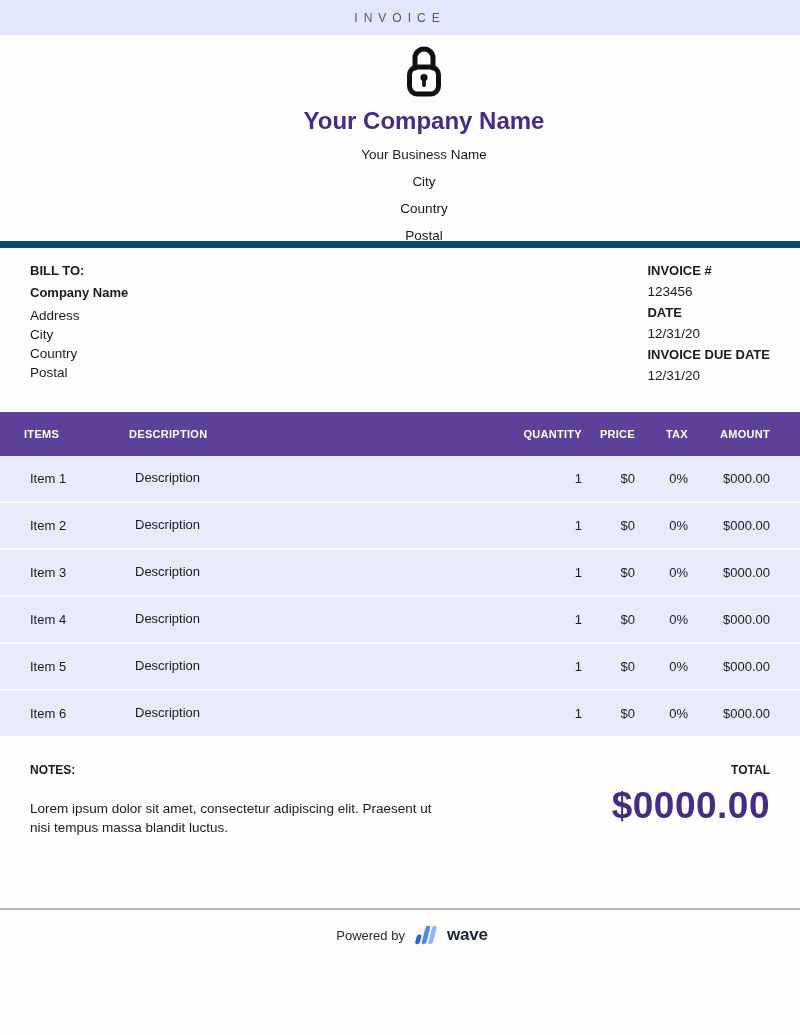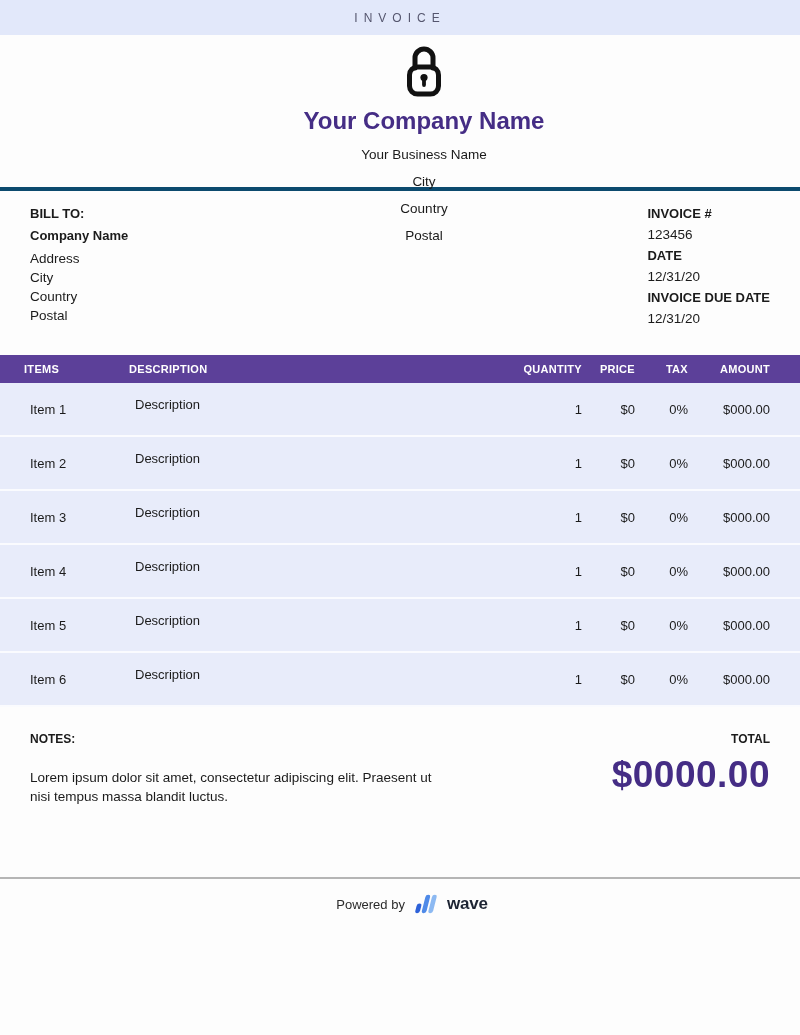--- a/index.html
+++ b/index.html
@@ -16,22 +16,22 @@
     height:35px; background:#e2e8fa;
     display:flex; align-items:center; justify-content:center;
   }
   .banner-title {
     font-size:12px; letter-spacing:6px; color:#55566e; font-weight:400;
   }
 
   
   .company {
     text-align:center; background:#fdfdfd;
-    padding-top:9px; height:156px;
-    border-bottom:4px solid #0c4a6e;
+    padding-top:9px; height:213px;
+    border-bottom:7px solid #0c4a6e;
     padding-left:48px;
   }
   .company-logo { display:inline-block; line-height:0; }
   .company-name {
     margin-top:5px; font-size:24px; font-weight:bold; color:#452d85;
   }
   .company-line { font-size:13.5px; color:#1a1a1a; margin-top:12px; }
   .company-line:first-of-type { margin-top:9px; }
 
   
@@ -48,26 +48,26 @@
   .meta-label.first { margin-top:0; }
   .meta-value { font-size:13.5px; margin-top:6px; }
 
   
   .t-grid-row {
     display:grid;
     grid-template-columns:105px 1fr 80px 53px 53px 82px;
     padding:0 30px; align-items:center;
   }
   .t-head {
-    background:#5c4099; height:28px; color:#ffffff;
+    background:#5c4099; height:44px; color:#ffffff;
     font-size:11px; font-weight:bold; letter-spacing:0.3px;padding-left:24px;
   }
   .t-head .num, .t-row .num { text-align:right; }
   .t-row {
-    background:#e8ecfa; height:54px; border-bottom:2px solid #fafbfe;
+    background:#e8ecfa; height:47px; border-bottom:2px solid #fafbfe;
     font-size:13px; color:#1b1b1b;
   }
   .t-row .cell-desc { align-self:start; padding-top:14px; }
 
   
   .summary {
     display:flex; justify-content:space-between;
     padding:25px 30px 0 30px; height:170px;
   }
   .notes-label { font-size:12px; font-weight:bold; }

